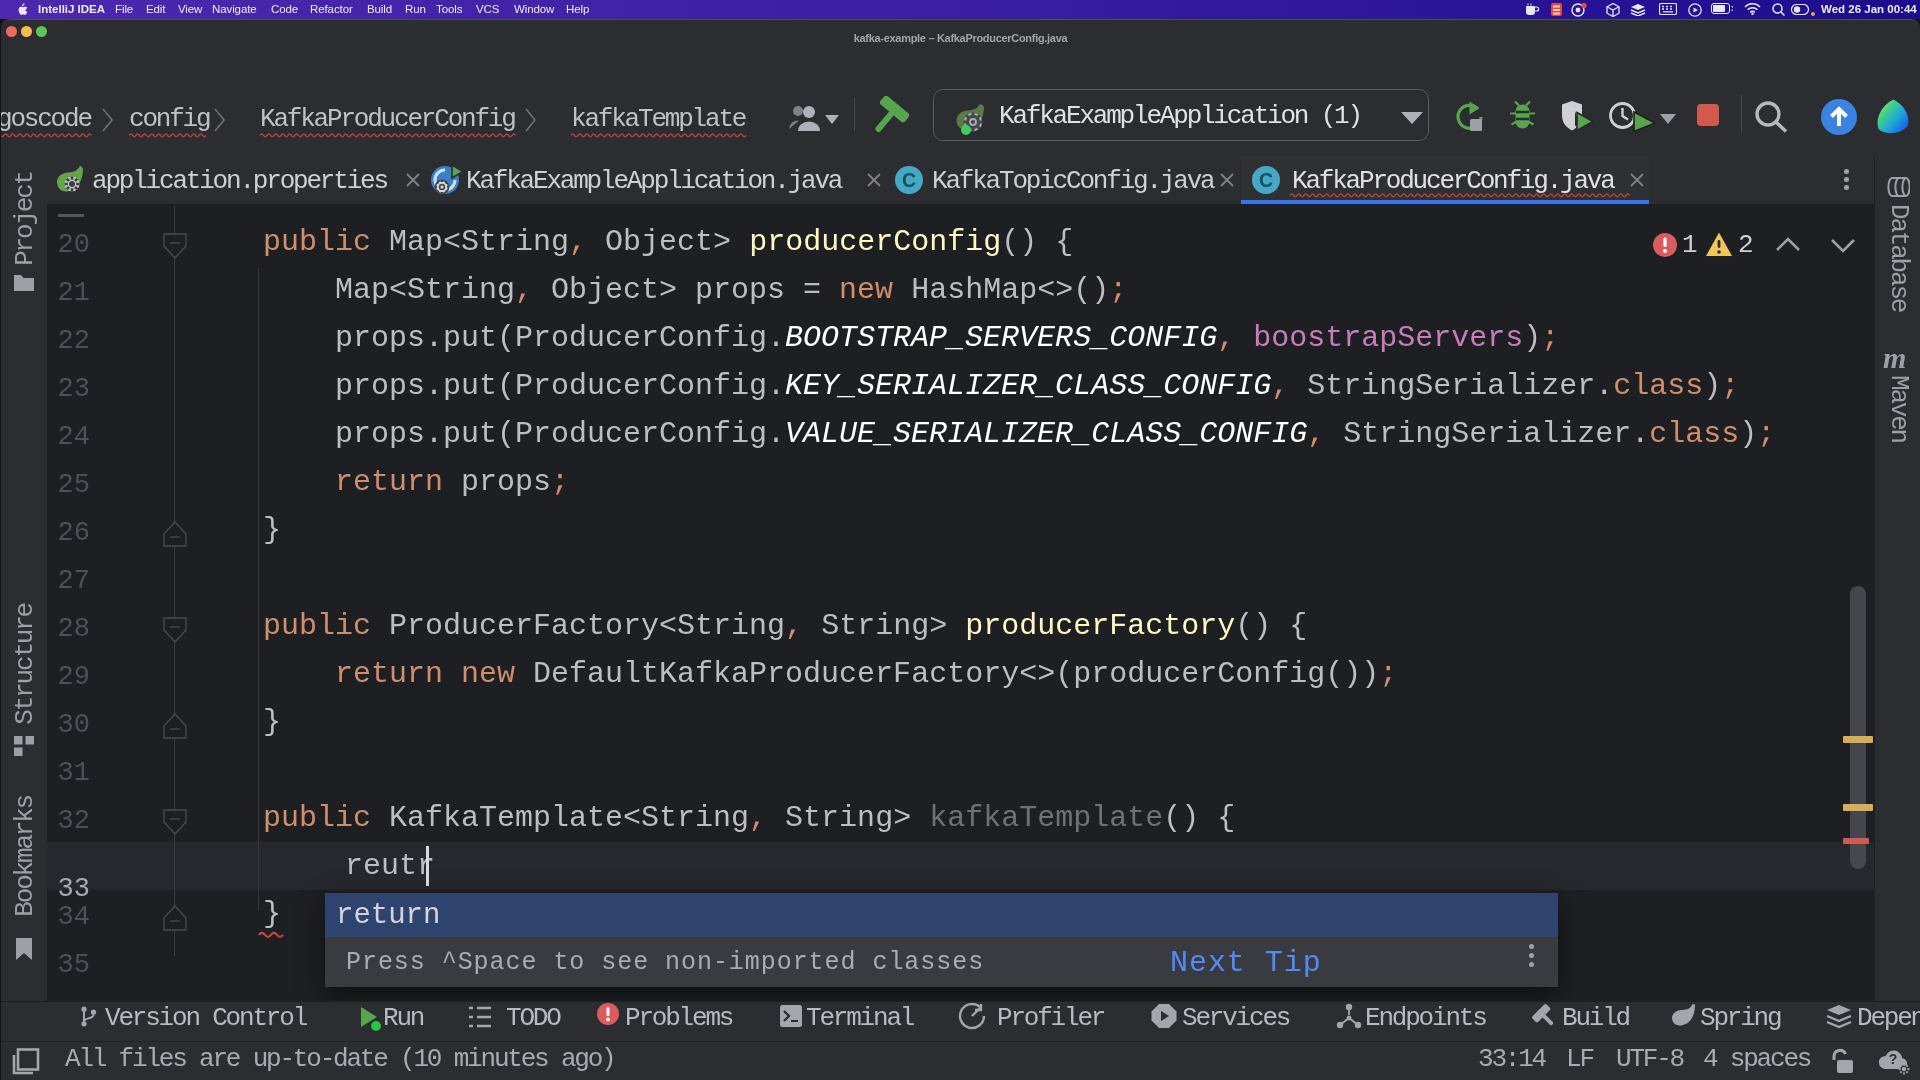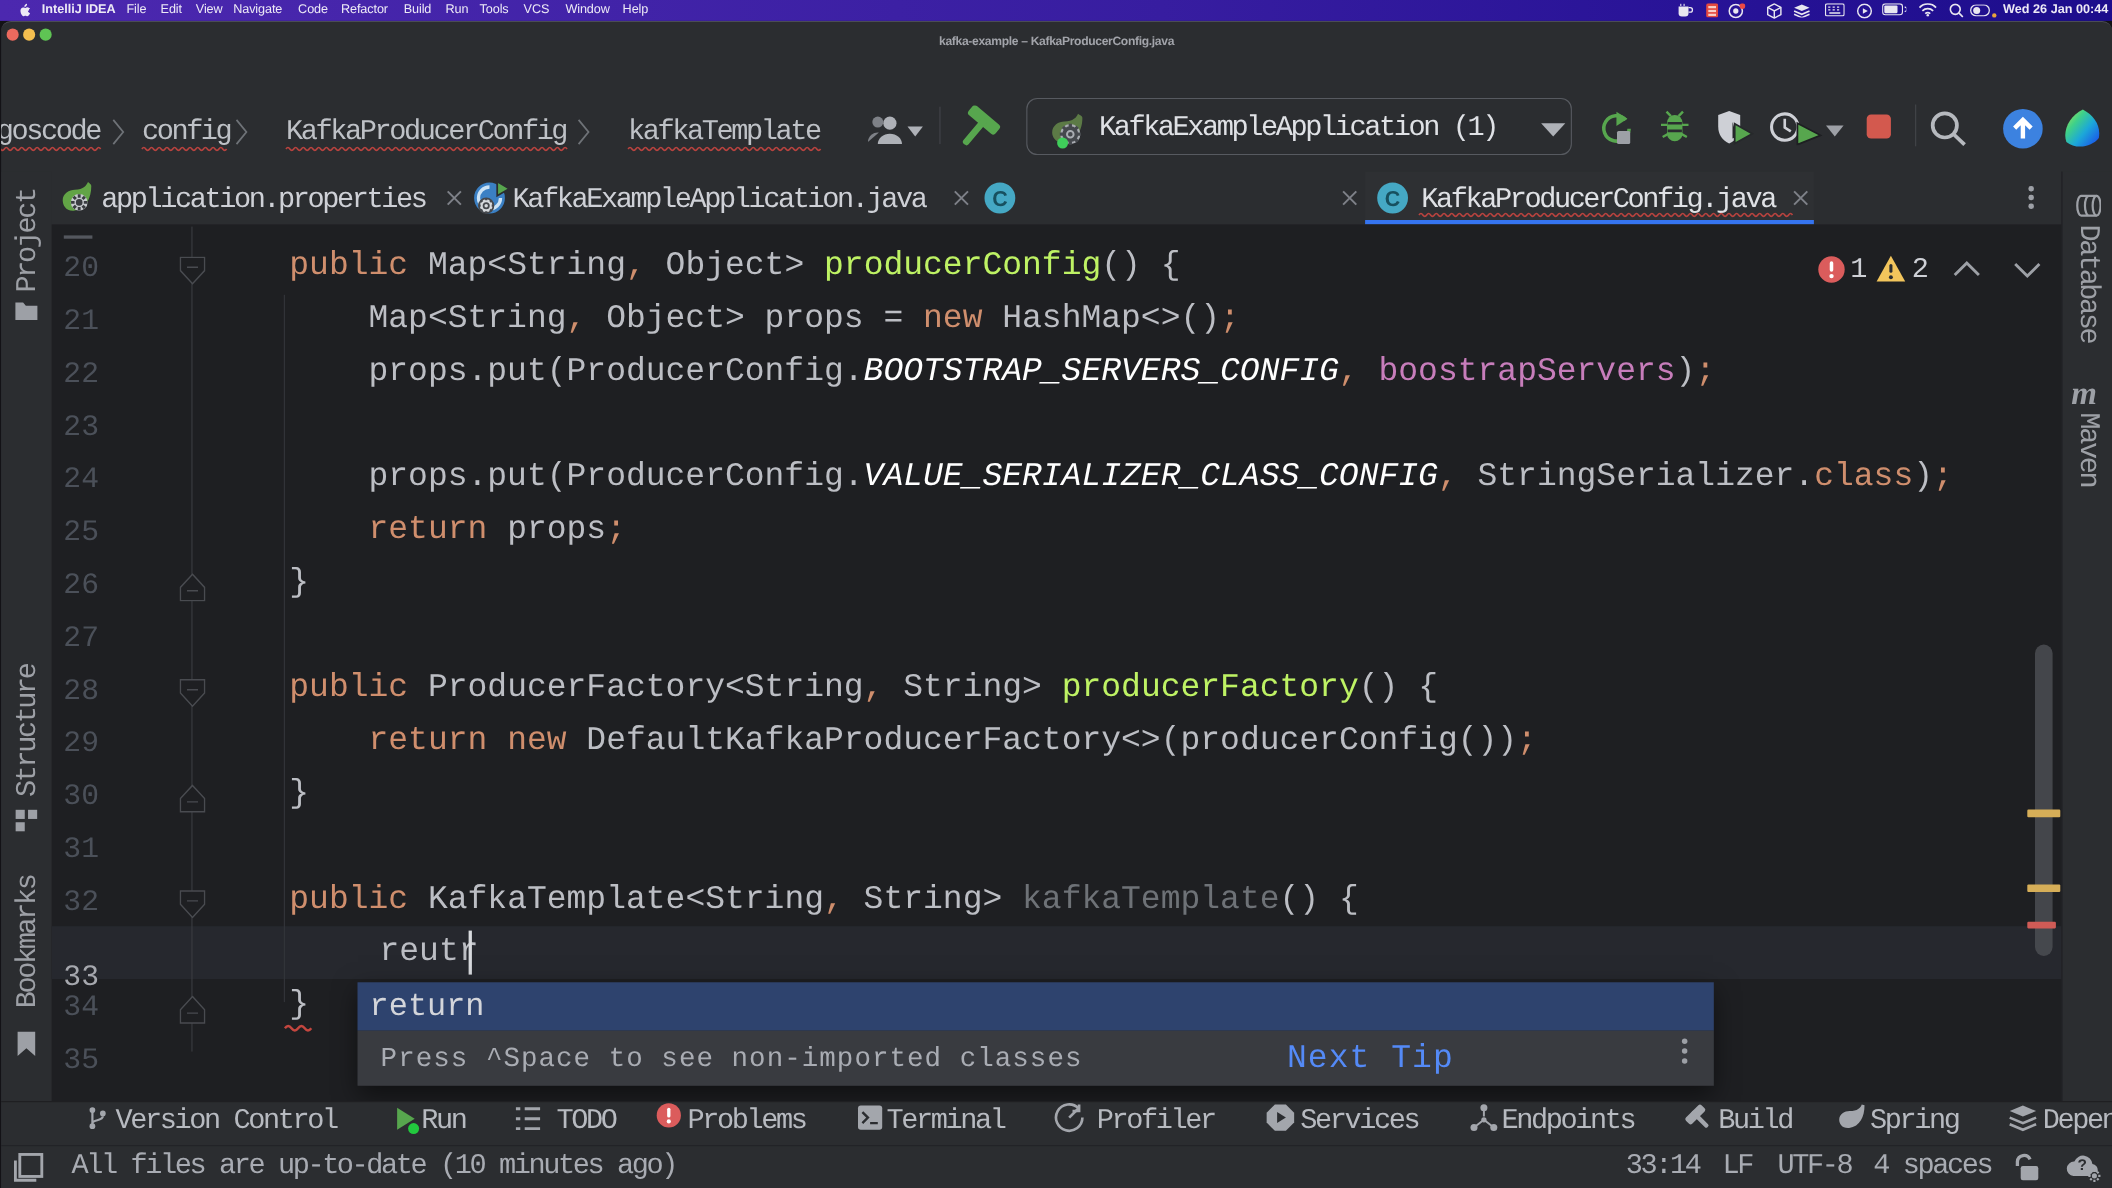--- a/index.html
+++ b/index.html
@@ -18,21 +18,21 @@
 .chev {position:absolute;top:87px}
 #tabbar {position:absolute;left:46px;top:136px;width:1873px;height:48px}
 .tabtxt {position:absolute;top:10px;font-family:"Liberation Mono",monospace;font-size:26px;letter-spacing:-2.2px;color:#CED0D6;white-space:pre}
 .tabtxt.sel {color:#DFE1E5}
 .tx {position:absolute;top:13px}
 #editor {position:absolute;left:46px;top:184px;width:1828px;height:797px;background:#1E1F22;overflow:hidden}
 #caretline {position:absolute;left:0;top:638px;width:1828px;height:48px;background:#26282E}
 .ln,.lnc {position:absolute;width:60px;text-align:right;font-family:"Liberation Mono",monospace;font-size:27px;line-height:55px;color:#4B5059;left:-17px}
 .lnc {color:#A6A8AE}
 .cl {position:absolute;font-family:"Liberation Mono",monospace;font-size:30px;line-height:48px;white-space:pre;color:#BCBEC4}
-.kw {color:#CF8E6D} .pl {color:#BCBEC4} .gd {color:#bef264} .pi {color:#ffffff;font-style:italic}
+.kw {color:#CF8E6D} .pl {color:#BCBEC4} .gd {color:#fef9c3} .pi {color:#ffffff;font-style:italic}
 .pu {color:#C77DBB} .dm {color:#6E7277}
 .fm {position:absolute;left:116px}
 #popup {position:absolute;left:278px;top:689px;width:1233px;height:94px;box-shadow:0 8px 22px rgba(0,0,0,.5)}
 #popsel {position:absolute;left:0;top:0;width:100%;height:44px;background:#2E436E}
 #pophint {position:absolute;left:0;top:44px;width:100%;height:50px;background:#393B40}
 .vlabel {position:absolute;font-family:"Liberation Mono",monospace;font-size:26px;letter-spacing:-2.2px;color:#9DA0A6;white-space:pre}
 .vlabel.up {writing-mode:vertical-rl;transform:rotate(180deg)}
 .vlabel.dn {writing-mode:vertical-rl}
 #bottombar {position:absolute;left:0;top:981px;width:1919px;height:40px;background:#2B2D30;border-top:1px solid #1E1F22}
 #statusbar {position:absolute;left:0;top:1021px;width:1919px;height:41px;background:#2B2D30;border-top:1px solid #222327}
@@ -250,20 +250,21 @@
           </g>
         </svg>
         <div class="tabtxt" style="left:419px">KafkaExampleApplication.java</div>
         <svg class="tx" style="left:816px" width="22" height="22">
           <path d="M5 5 17 17 M17 5 5 17" stroke="#7E8188" stroke-width="1.8"></path>
         </svg>
         <svg style="position:absolute;left:847px;top:9px" width="30" height="30" viewBox="0 0 30 30">
 <circle cx="15" cy="15" r="14" fill="#45A8C4"></circle>
 <text x="15" y="22" text-anchor="middle" font-family="Liberation Sans" font-size="19.5" font-weight="bold" fill="#17505F">C</text>
         </svg>
+        <div class="tabtxt" style="left:885px">KafkaTopicConfig.java</div>
         <svg class="tx" style="left:1169px" width="22" height="22">
           <path d="M5 5 17 17 M17 5 5 17" stroke="#7E8188" stroke-width="1.8"></path>
         </svg>
         <svg style="position:absolute;left:1204px;top:9px" width="30" height="30" viewBox="0 0 30 30">
 <circle cx="15" cy="15" r="14" fill="#45A8C4"></circle>
 <text x="15" y="22" text-anchor="middle" font-family="Liberation Sans" font-size="19.5" font-weight="bold" fill="#17505F">C</text>
         </svg>
         <div class="tabtxt sel" style="left:1245px">KafkaProducerConfig.java</div>
         <svg style="position:absolute;left:1243px;top:36px;overflow:visible" width="338" height="6">
           <path d="M0 3.4 Q1.75 0.8 3.50 3.4 T7.0 3.4 T10.5 3.4 T14.0 3.4 T17.5 3.4 T21.0 3.4 T24.5 3.4 T28.0 3.4 T31.5 3.4 T35.0 3.4 T38.5 3.4 T42.0 3.4 T45.5 3.4 T49.0 3.4 T52.5 3.4 T56.0 3.4 T59.5 3.4 T63.0 3.4 T66.5 3.4 T70.0 3.4 T73.5 3.4 T77.0 3.4 T80.5 3.4 T84.0 3.4 T87.5 3.4 T91.0 3.4 T94.5 3.4 T98.0 3.4 T101.5 3.4 T105.0 3.4 T108.5 3.4 T112.0 3.4 T115.5 3.4 T119.0 3.4 T122.5 3.4 T126.0 3.4 T129.5 3.4 T133.0 3.4 T136.5 3.4 T140.0 3.4 T143.5 3.4 T147.0 3.4 T150.5 3.4 T154.0 3.4 T157.5 3.4 T161.0 3.4 T164.5 3.4 T168.0 3.4 T171.5 3.4 T175.0 3.4 T178.5 3.4 T182.0 3.4 T185.5 3.4 T189.0 3.4 T192.5 3.4 T196.0 3.4 T199.5 3.4 T203.0 3.4 T206.5 3.4 T210.0 3.4 T213.5 3.4 T217.0 3.4 T220.5 3.4 T224.0 3.4 T227.5 3.4 T231.0 3.4 T234.5 3.4 T238.0 3.4 T241.5 3.4 T245.0 3.4 T248.5 3.4 T252.0 3.4 T255.5 3.4 T259.0 3.4 T262.5 3.4 T266.0 3.4 T269.5 3.4 T273.0 3.4 T276.5 3.4 T280.0 3.4 T283.5 3.4 T287.0 3.4 T290.5 3.4 T294.0 3.4 T297.5 3.4 T301.0 3.4 T304.5 3.4 T308.0 3.4 T311.5 3.4 T315.0 3.4 T318.5 3.4 T322.0 3.4 T325.5 3.4 T329.0 3.4 T332.5 3.4 T336.0 3.4 T339.5 3.4" fill="none" stroke="#B8433F" stroke-width="1.5"></path>
@@ -296,20 +297,21 @@
         <div style="position:absolute;left:211px;top:64px;width:1px;height:643px;background:#33363B"></div>
         <div style="position:absolute;left:127px;top:2px;width:1px;height:750px;background:#3A3C41"></div>
         <div class="ln" style="top:-34px">19</div>
         <div class="ln" style="top:14px">20</div>
         <div class="cl" style="top:14px;left:216px"><span class="kw">public</span><span class="pl"> Map&lt;String</span><span class="kw">,</span><span class="pl"> Object&gt; </span><span class="gd">producerConfig</span><span class="pl">() {</span></div>
         <div class="ln" style="top:62px">21</div>
         <div class="cl" style="top:62px;left:288px"><span class="pl">Map&lt;String</span><span class="kw">,</span><span class="pl"> Object&gt; props = </span><span class="kw">new</span><span class="pl"> HashMap&lt;&gt;()</span><span class="kw">;</span></div>
         <div class="ln" style="top:110px">22</div>
         <div class="cl" style="top:110px;left:288px"><span class="pl">props.put(ProducerConfig.</span><span class="pi">BOOTSTRAP_SERVERS_CONFIG</span><span class="kw">,</span><span class="pl"> </span><span class="pu">boostrapServers</span><span class="pl">)</span><span class="kw">;</span></div>
         <div class="ln" style="top:158px">23</div>
+        <div class="cl" style="top:158px;left:288px"><span class="pl">props.put(ProducerConfig.</span><span class="pi">KEY_SERIALIZER_CLASS_CONFIG</span><span class="kw">,</span><span class="pl"> StringSerializer.</span><span class="kw">class</span><span class="pl">)</span><span class="kw">;</span></div>
         <div class="ln" style="top:206px">24</div>
         <div class="cl" style="top:206px;left:288px"><span class="pl">props.put(ProducerConfig.</span><span class="pi">VALUE_SERIALIZER_CLASS_CONFIG</span><span class="kw">,</span><span class="pl"> StringSerializer.</span><span class="kw">class</span><span class="pl">)</span><span class="kw">;</span></div>
         <div class="ln" style="top:254px">25</div>
         <div class="cl" style="top:254px;left:288px"><span class="kw">return</span><span class="pl"> props</span><span class="kw">;</span></div>
         <div class="ln" style="top:302px">26</div>
         <div class="cl" style="top:302px;left:216px"><span class="pl">}</span></div>
         <div class="ln" style="top:350px">27</div>
         <div class="ln" style="top:398px">28</div>
         <div class="cl" style="top:398px;left:216px"><span class="kw">public</span><span class="pl"> ProducerFactory&lt;String</span><span class="kw">,</span><span class="pl"> String&gt; </span><span class="gd">producerFactory</span><span class="pl">() {</span></div>
         <div class="ln" style="top:446px">29</div>

